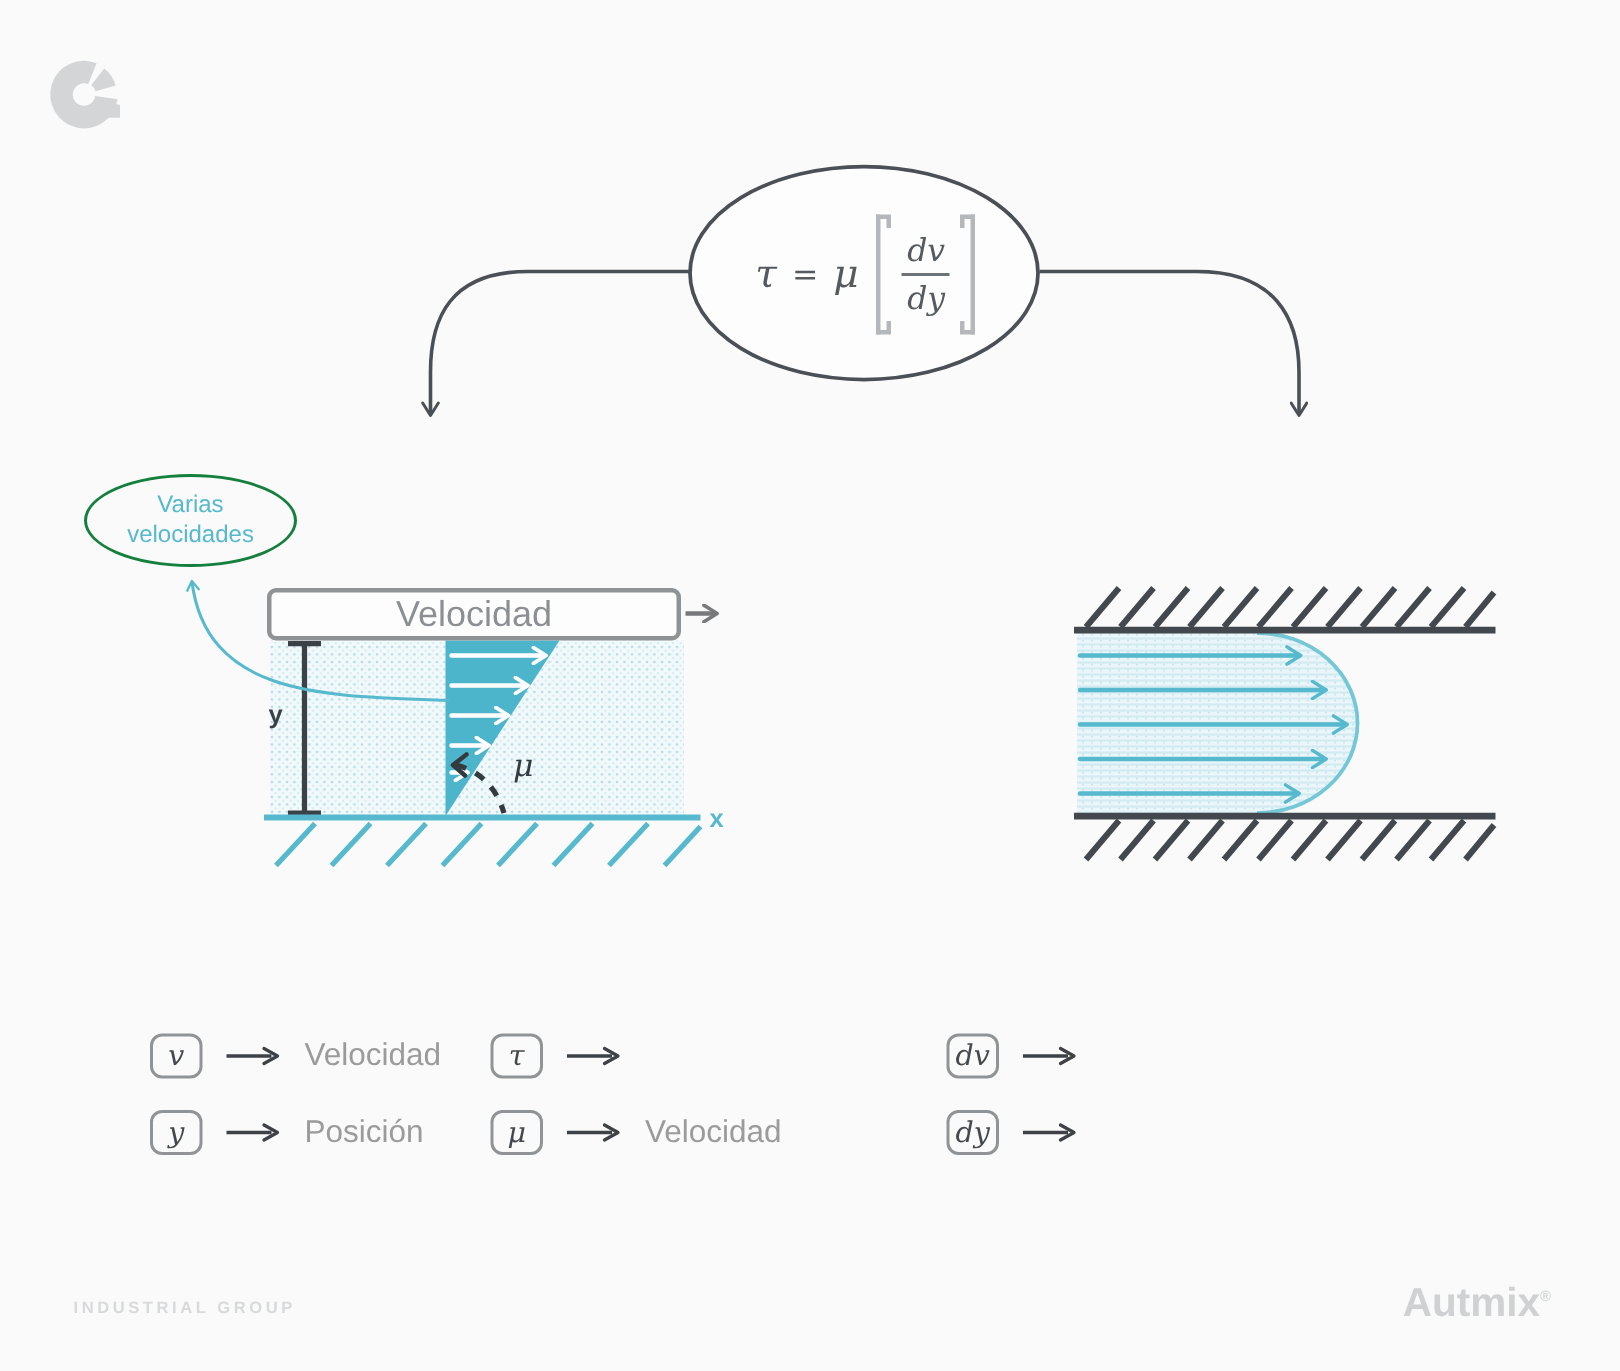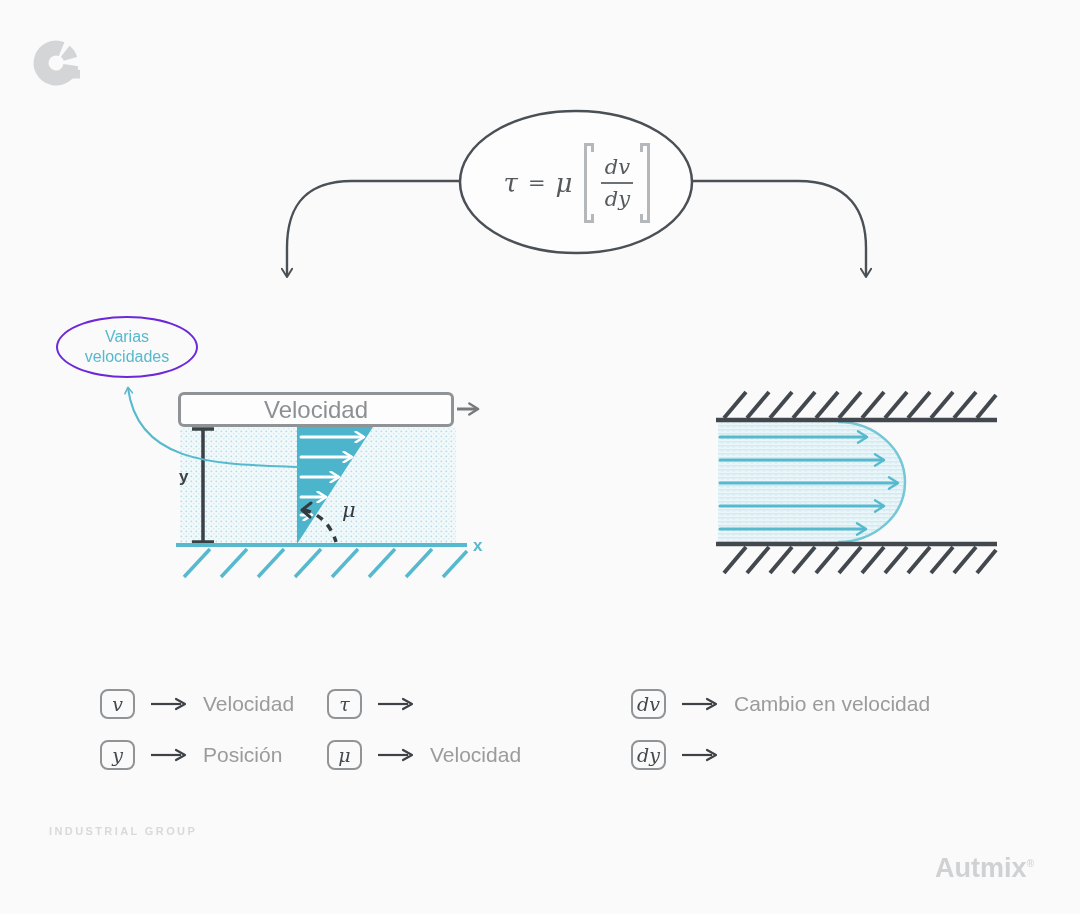--- a/index.html
+++ b/index.html
@@ -27,21 +27,21 @@
   .frac{display:flex;flex-direction:column;align-items:center;margin:0 7px;
         font-family:"DejaVu Serif",serif;font-style:italic;font-size:21px;}
   .frac-bar{width:32px;height:2px;background:#6d7276;margin:3px 0;}
 
   
   .branch-label{position:absolute;width:220px;text-align:center;font-size:23px;color:#53575c;}
 
   
   .bubble{
     position:absolute;left:56px;top:316px;width:142px;height:62px;
-    border:2px solid #6d28d9;border-radius:50%;
+    border:2px solid #15803d;border-radius:50%;
     display:flex;align-items:center;justify-content:center;
     color:#56b9cd;font-size:16px;line-height:1.28;text-align:center;box-sizing:border-box;
   }
   .bubble span{display:block;width:100px;}
   .velbox{
     position:absolute;left:178px;top:392px;width:276px;height:35px;
     border:3px solid #8f9396;border-radius:6px;background:#fdfdfd;
     display:flex;align-items:center;justify-content:center;
     font-size:24px;color:#8c9094;box-sizing:border-box;
   }
@@ -59,21 +59,21 @@
   .leg-item{display:flex;align-items:center;}
   .leg-box{
     min-width:25px;height:26px;padding:0 3px;border:2.5px solid #919497;border-radius:8px;
     display:flex;align-items:center;justify-content:center;
     font-family:"DejaVu Serif",serif;font-style:italic;font-size:19px;color:#45494d;
   }
   .leg-arrow{margin:0 12px 0 14px;flex:0 0 auto;}
   .leg-label{font-size:21px;color:#9b9b9b;white-space:nowrap;}
 
   
-  .grp{position:absolute;left:49px;top:825px;font-size:11px;font-weight:bold;
+  .grp{position:absolute;left:49px;top:866px;font-size:11px;font-weight:bold;
        letter-spacing:2.4px;color:#d8d9da;}
   .brand{position:absolute;right:46px;top:853px;font-size:27px;font-weight:bold;color:#cfd1d2;margin-left:36px;}
   .brand sup{font-size:10px;vertical-align:super;color:#d4d6d7;}
 </style>
 </head>
 <body>
 
 <div class="canvas">
 
   <svg class="layer" width="1080" height="914" viewBox="0 0 1080 914">
@@ -253,21 +253,20 @@
       </svg>
       <span class="leg-label">Velocidad</span>
     </div>
 
     <div class="leg-item">
       <span class="leg-box">dv</span>
       <svg class="leg-arrow" width="42" height="14">
         <line x1="2" y1="7" x2="32" y2="7" stroke="#3e4246" stroke-width="2.2"></line>
         <path d="M 27 2 L 36 7 L 27 12" fill="none" stroke="#3e4246" stroke-width="2.2" stroke-linecap="round" stroke-linejoin="round"></path>
       </svg>
-      <span class="leg-label">Cambio en velocidad</span>
     </div>
 
     <div class="leg-item">
       <span class="leg-box">dy</span>
       <svg class="leg-arrow" width="42" height="14">
         <line x1="2" y1="7" x2="32" y2="7" stroke="#3e4246" stroke-width="2.2"></line>
         <path d="M 27 2 L 36 7 L 27 12" fill="none" stroke="#3e4246" stroke-width="2.2" stroke-linecap="round" stroke-linejoin="round"></path>
       </svg>
     </div>
 

